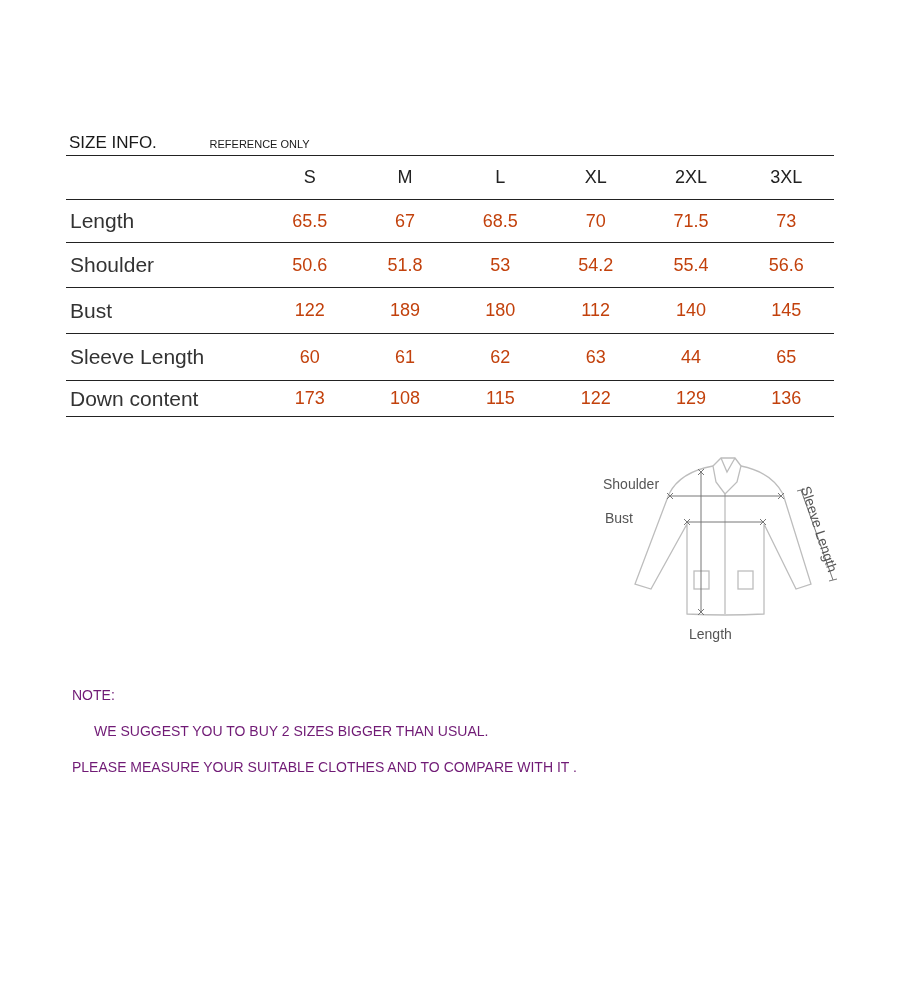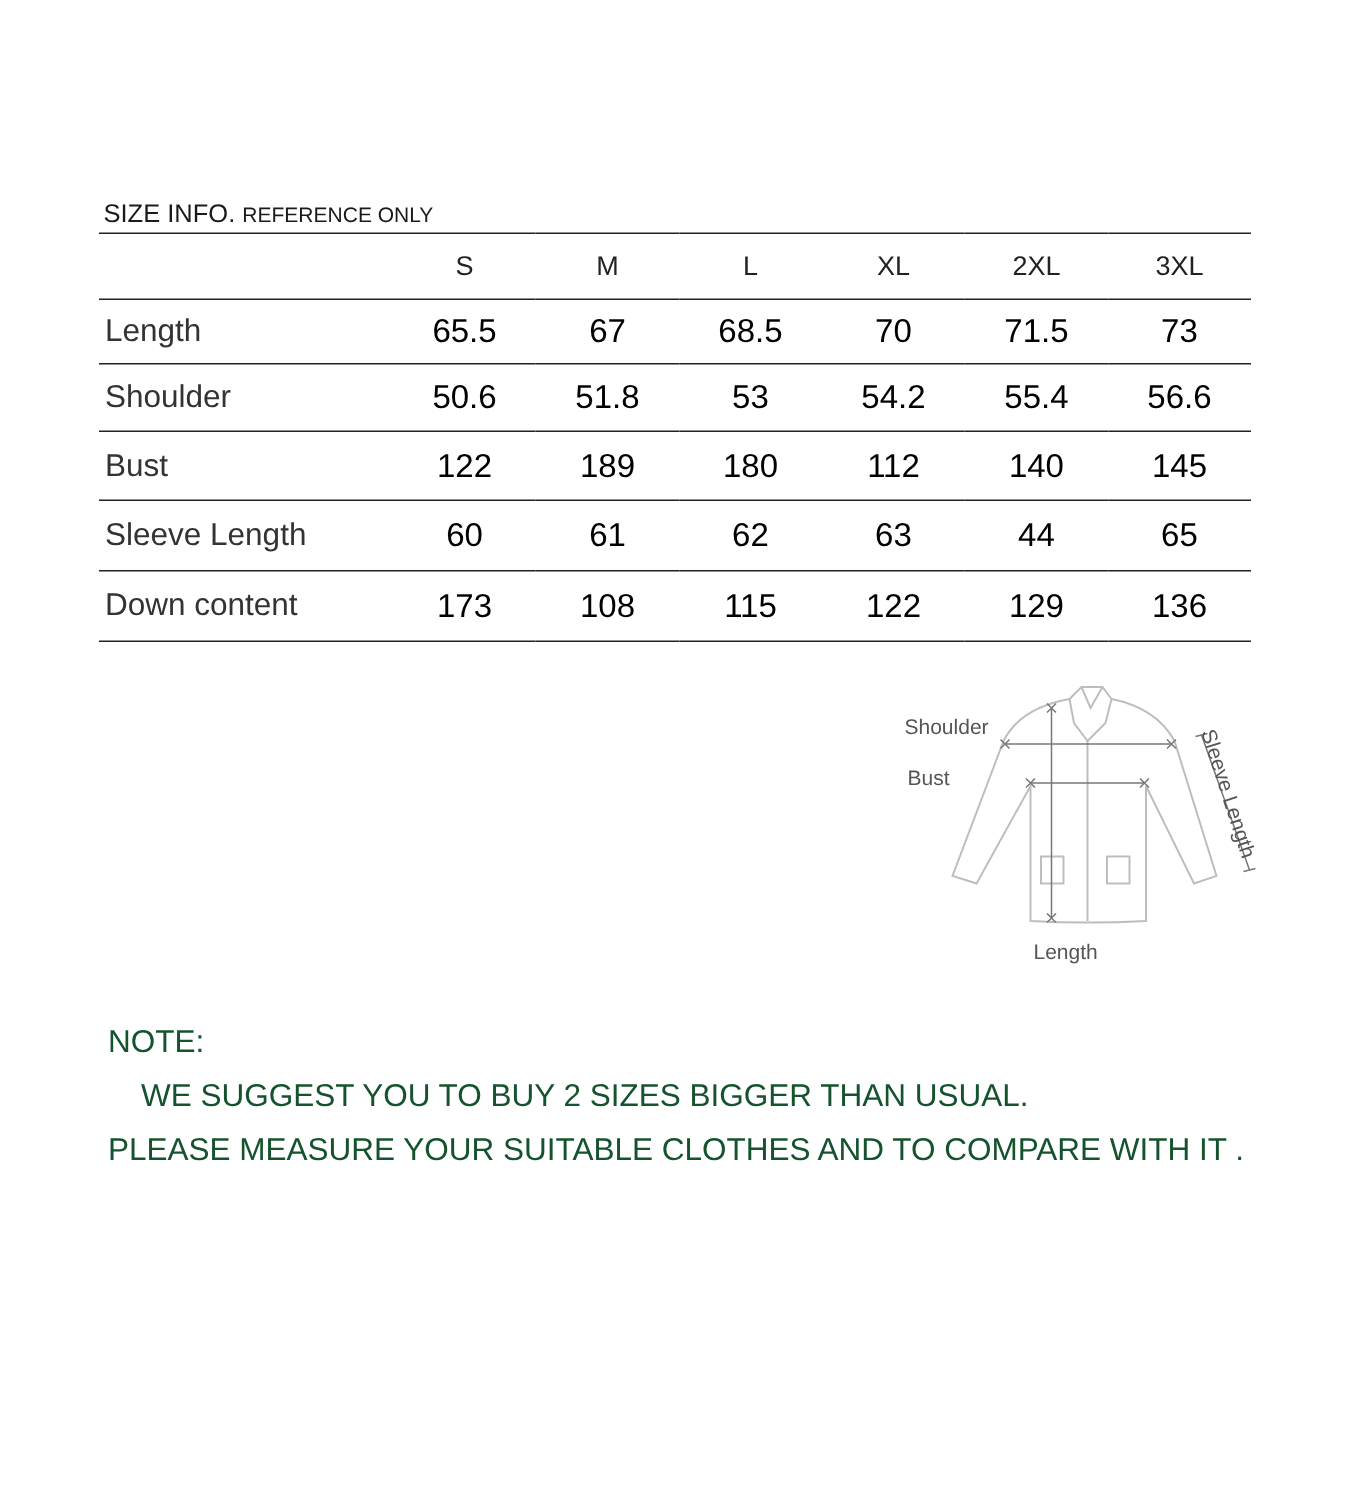--- a/index.html
+++ b/index.html
@@ -1,30 +1,30 @@
 <!DOCTYPE html>
 <html><head>
 <meta charset="utf-8">
 <style>
   html, body { margin: 0; padding: 0; background: #ffffff; }
   body { width: 900px; height: 1000px; position: relative; overflow: hidden;
          font-family: "Liberation Sans", sans-serif; color: #222; }
   .title { position: absolute; left: 69px; top: 133px; font-size: 17px; color: #1a1a1a; white-space: nowrap; }
-  .title .sub { font-size: 14px; }
+  .title .sub { font-size: 11px; margin-left: 48px; }
   table.sizes { position: absolute; left: 66px; top: 155px; width: 768px; border-collapse: collapse; }
   table.sizes td, table.sizes th { padding: 0; font-weight: normal; }
   table.sizes tr { border-bottom: 1px solid #222; }
   table.sizes thead tr { border-top: 1px solid #222; height: 44px; }
   table.sizes thead th { font-size: 18px; text-align: center; color: #222; }
-  table.sizes tbody td { font-size: 22px; text-align: center; color: #000000; }
+  table.sizes tbody td { font-size: 18px; text-align: center; color: #c2410c; }
   table.sizes tbody td.label { text-align: left; font-size: 21px; padding-left: 4px; color: #333; }
   .col-label { width: 196px; }
   .diagram { position: absolute; left: 595px; top: 452px; width: 270px; height: 200px; }
   .diagram .lbl { position: absolute; font-size: 14px; color: #555; white-space: nowrap; }
-  .notes { position: absolute; left: 72px; top: 684px; font-size: 21px; color: #14532d; }
+  .notes { position: absolute; left: 72px; top: 684px; font-size: 14px; color: #701a75; }
   .notes div { height: 36px; line-height: 22px; white-space: nowrap; }
   .notes .indent { padding-left: 22px; }
 </style>
 </head>
 <body>
 
 <div class="title">
   <span>SIZE INFO.</span>
   <span class="sub">REFERENCE ONLY</span>
 </div>
@@ -71,21 +71,21 @@
     </tr>
     <tr style="height:47px">
       <td class="label">Sleeve Length</td>
       <td>60</td>
       <td>61</td>
       <td>62</td>
       <td>63</td>
       <td>44</td>
       <td>65</td>
     </tr>
-    <tr style="height:47px">
+    <tr style="height:36px">
       <td class="label">Down content</td>
       <td>173</td>
       <td>108</td>
       <td>115</td>
       <td>122</td>
       <td>129</td>
       <td>136</td>
     </tr>
   </tbody>
 </table>

